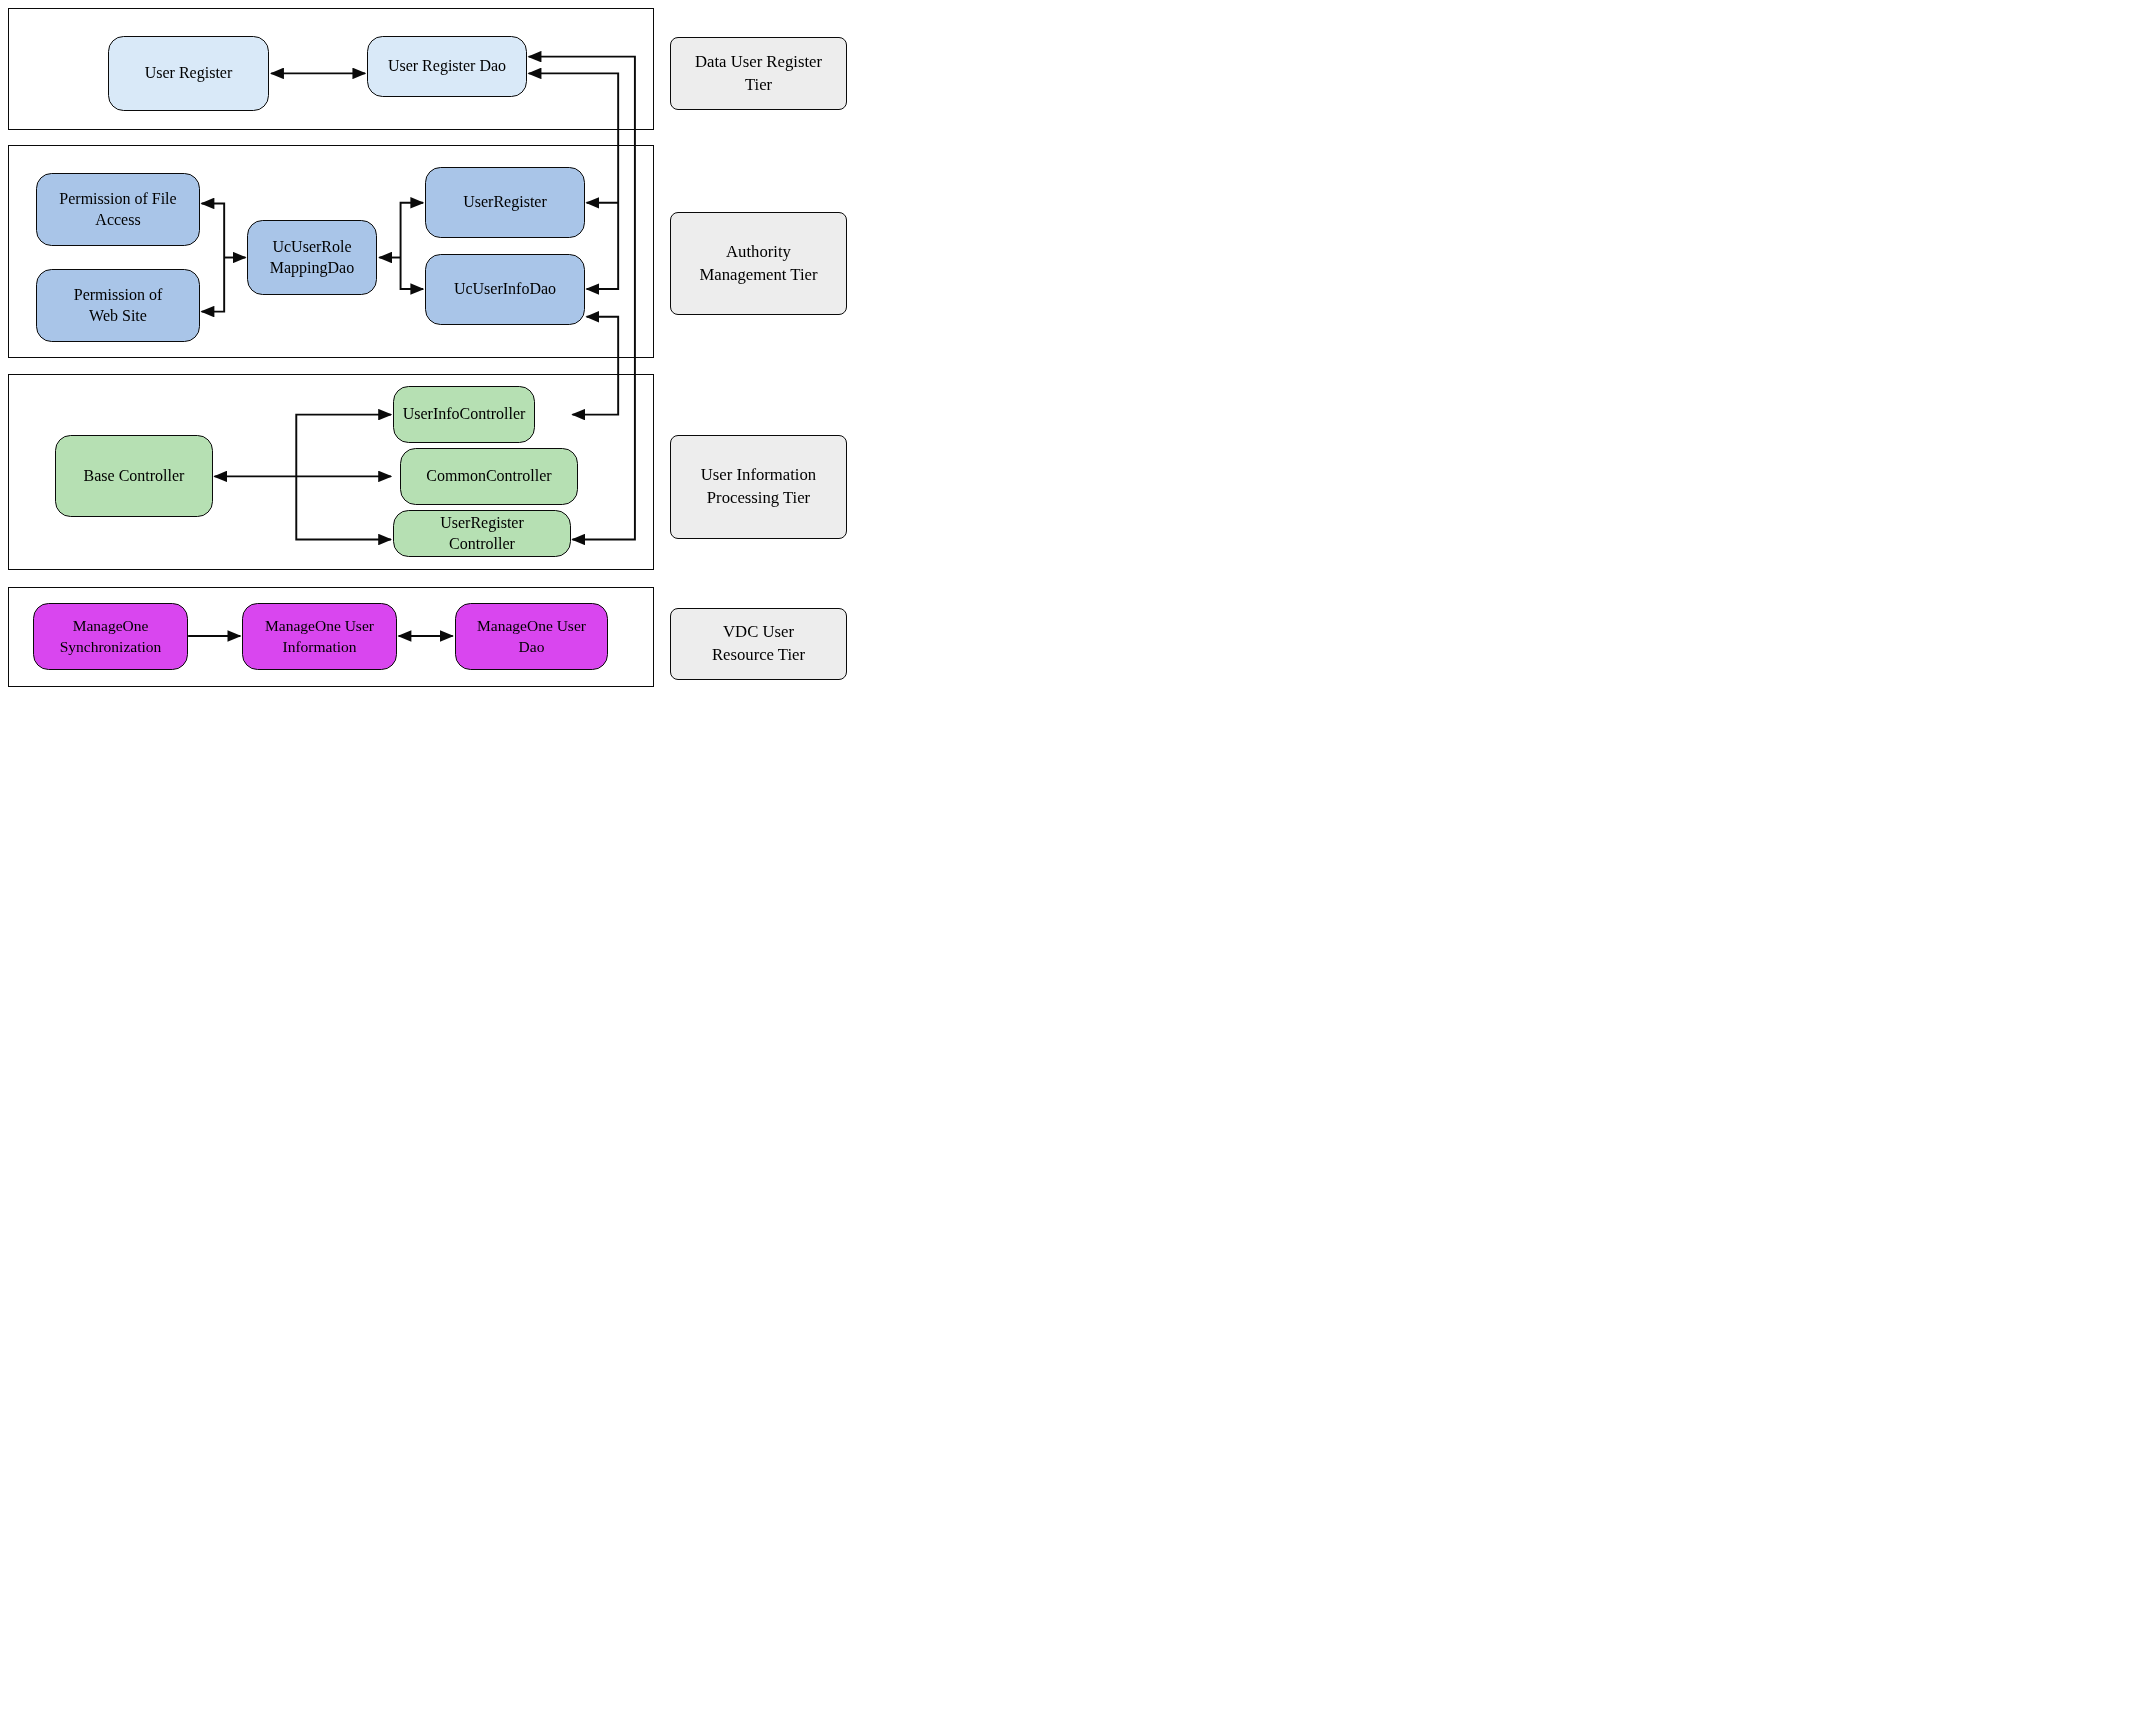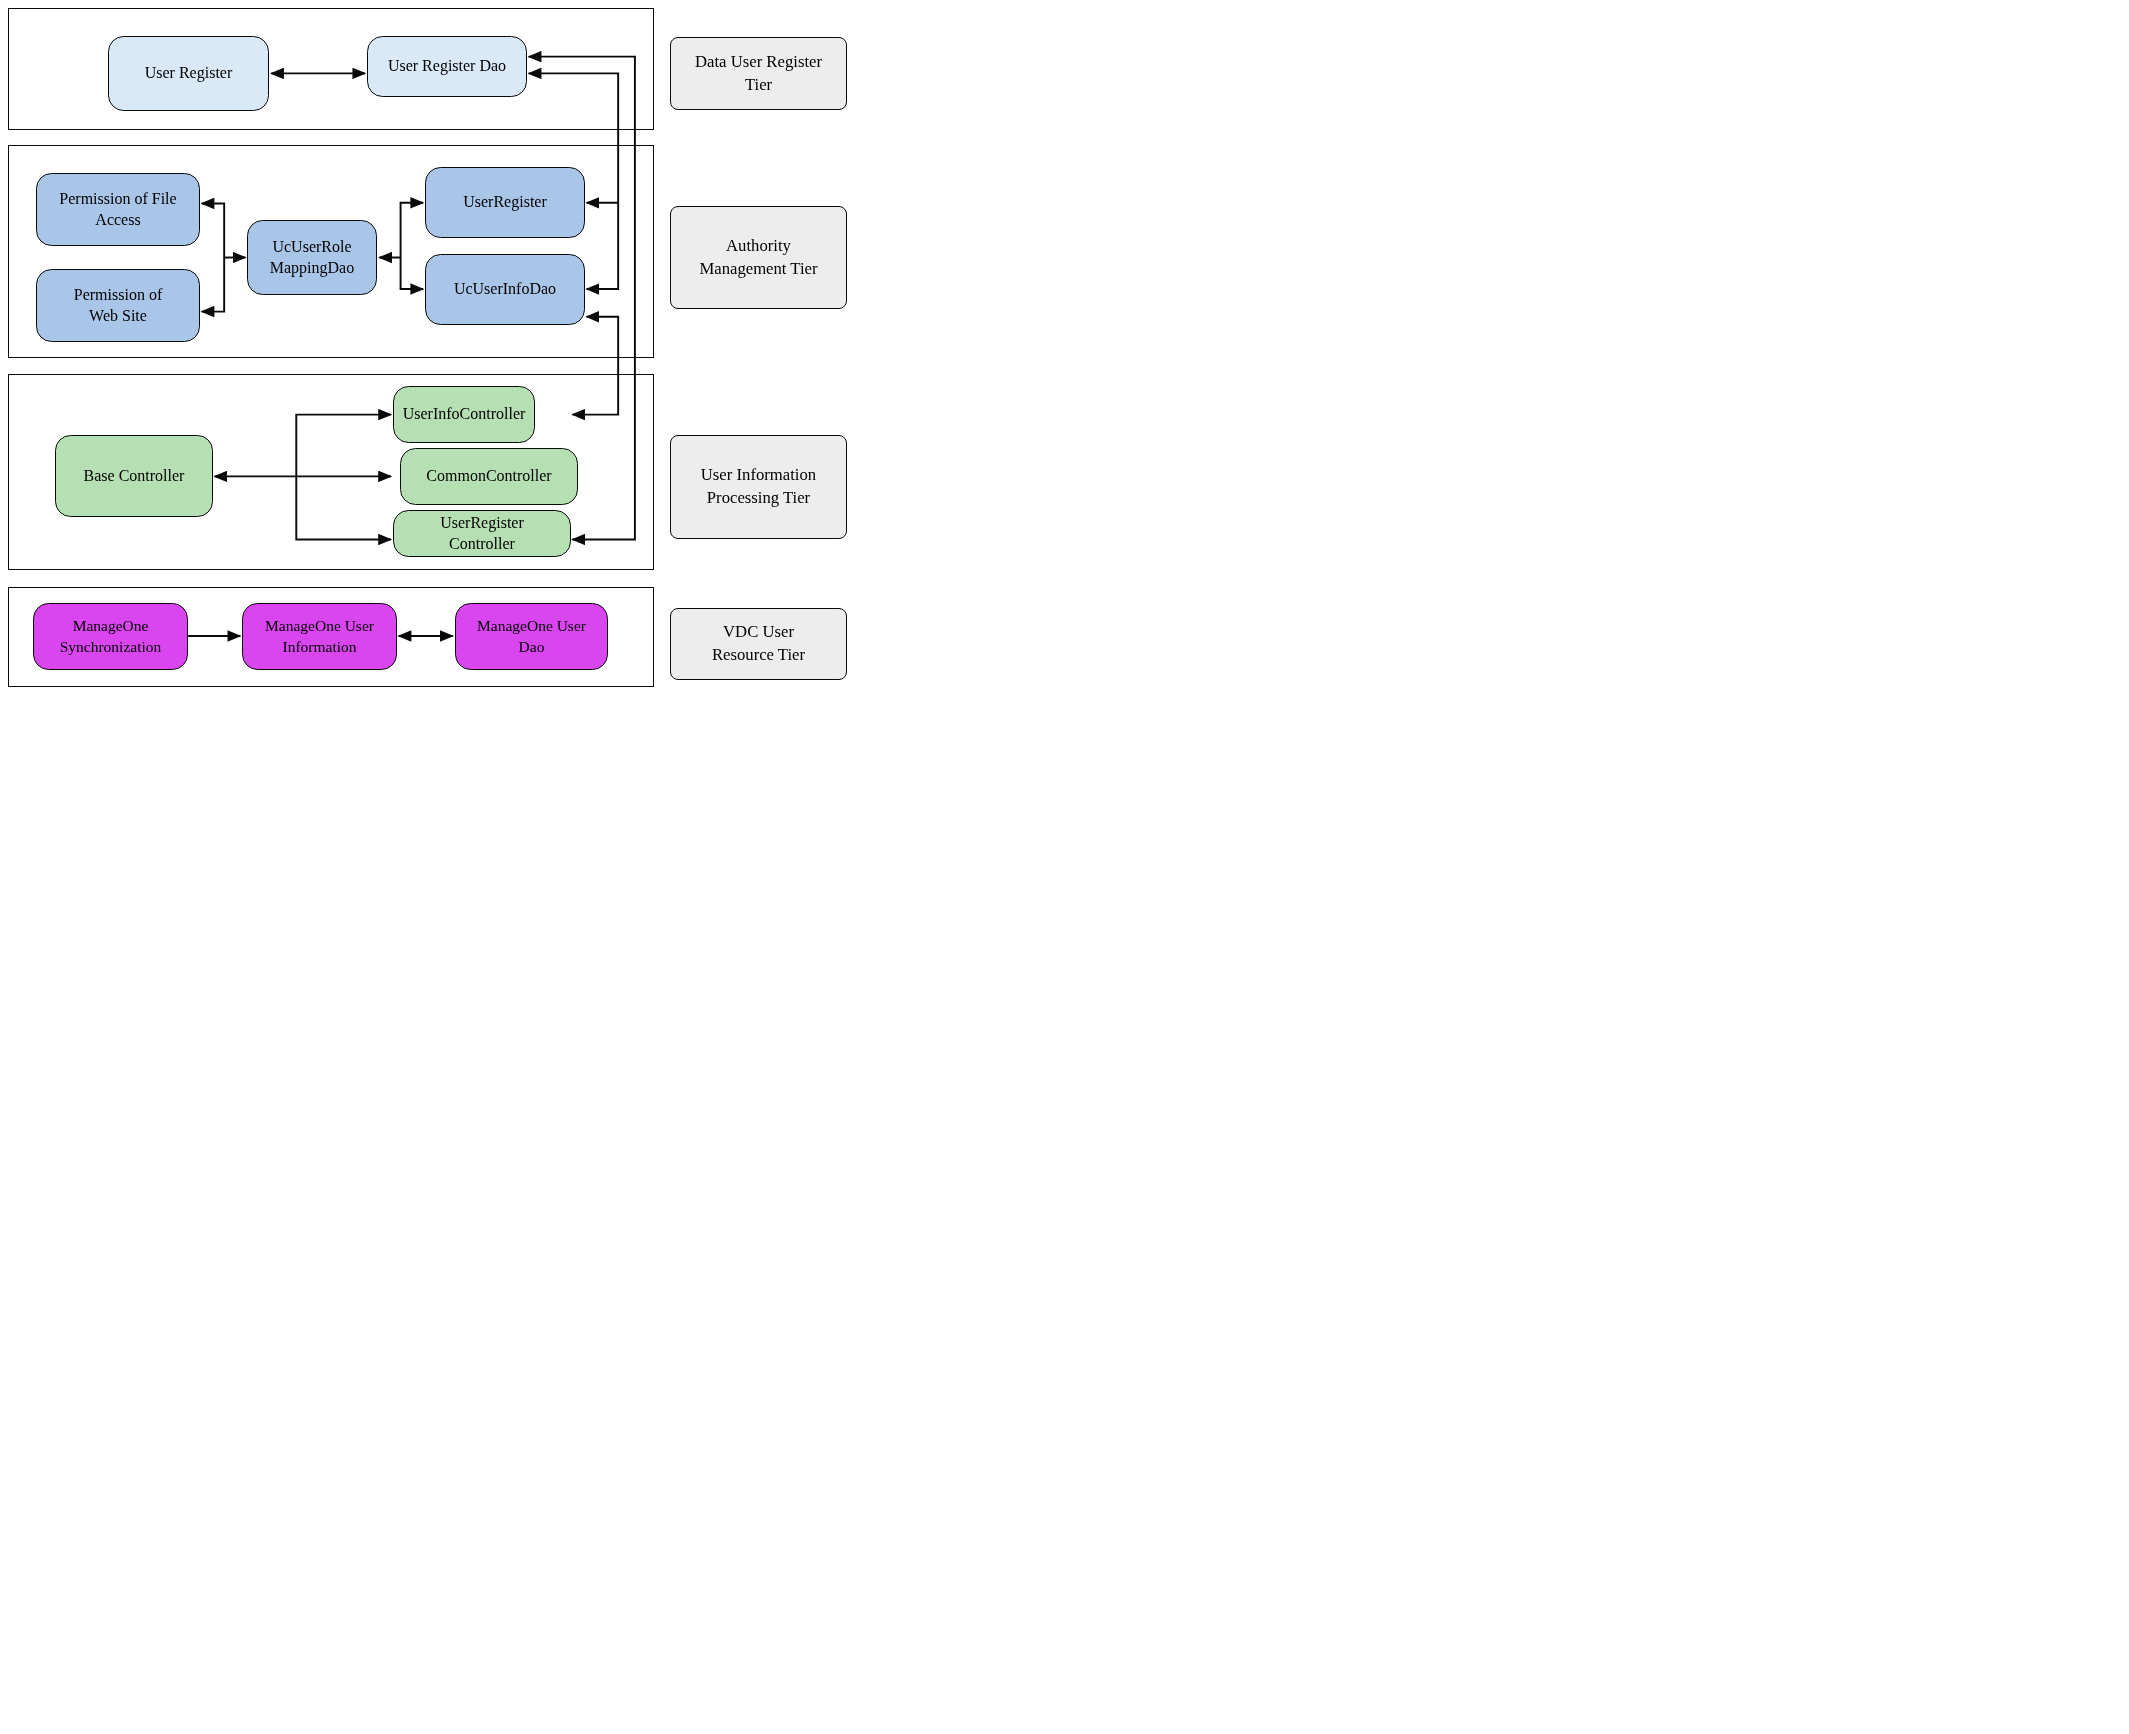--- a/index.html
+++ b/index.html
@@ -38,21 +38,21 @@
 
 <div class="canvas">
 
   <div class="tier-frame" style="top:8.4px;height:122px;"></div>
   <div class="tier-frame" style="top:145px;height:213px;"></div>
   <div class="tier-frame" style="top:374px;height:196px;"></div>
   <div class="tier-frame" style="top:587px;height:100px;"></div>
 
   <div class="tier-label" style="top:37px;height:73px;">Data User Register
 Tier</div>
-  <div class="tier-label" style="top:206px;height:103px;">Authority
+  <div class="tier-label" style="top:212px;height:103px;">Authority
 Management Tier</div>
   <div class="tier-label" style="top:435px;height:104px;">User Information
 Processing Tier</div>
   <div class="tier-label" style="top:608px;height:72px;">VDC User
 Resource Tier</div>
 
   <div class="node t1" style="left:108px;top:36px;width:161px;height:75px;">User Register</div>
   <div class="node t1" style="left:367px;top:36px;width:160px;height:61px;">User Register Dao</div>
 
   <div class="node t2" style="left:36px;top:173px;width:164px;height:73px;">Permission of File

